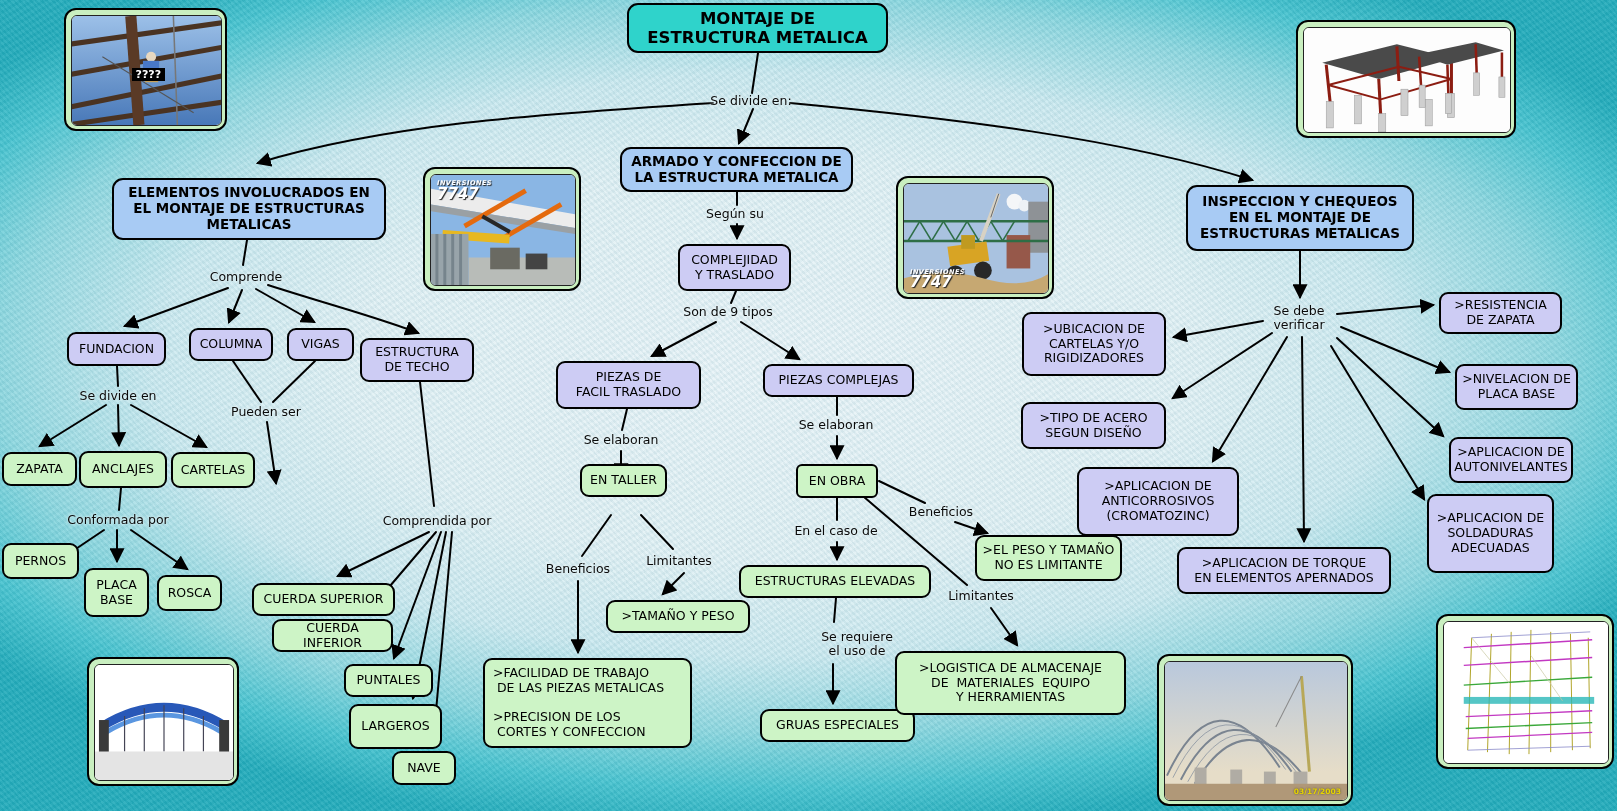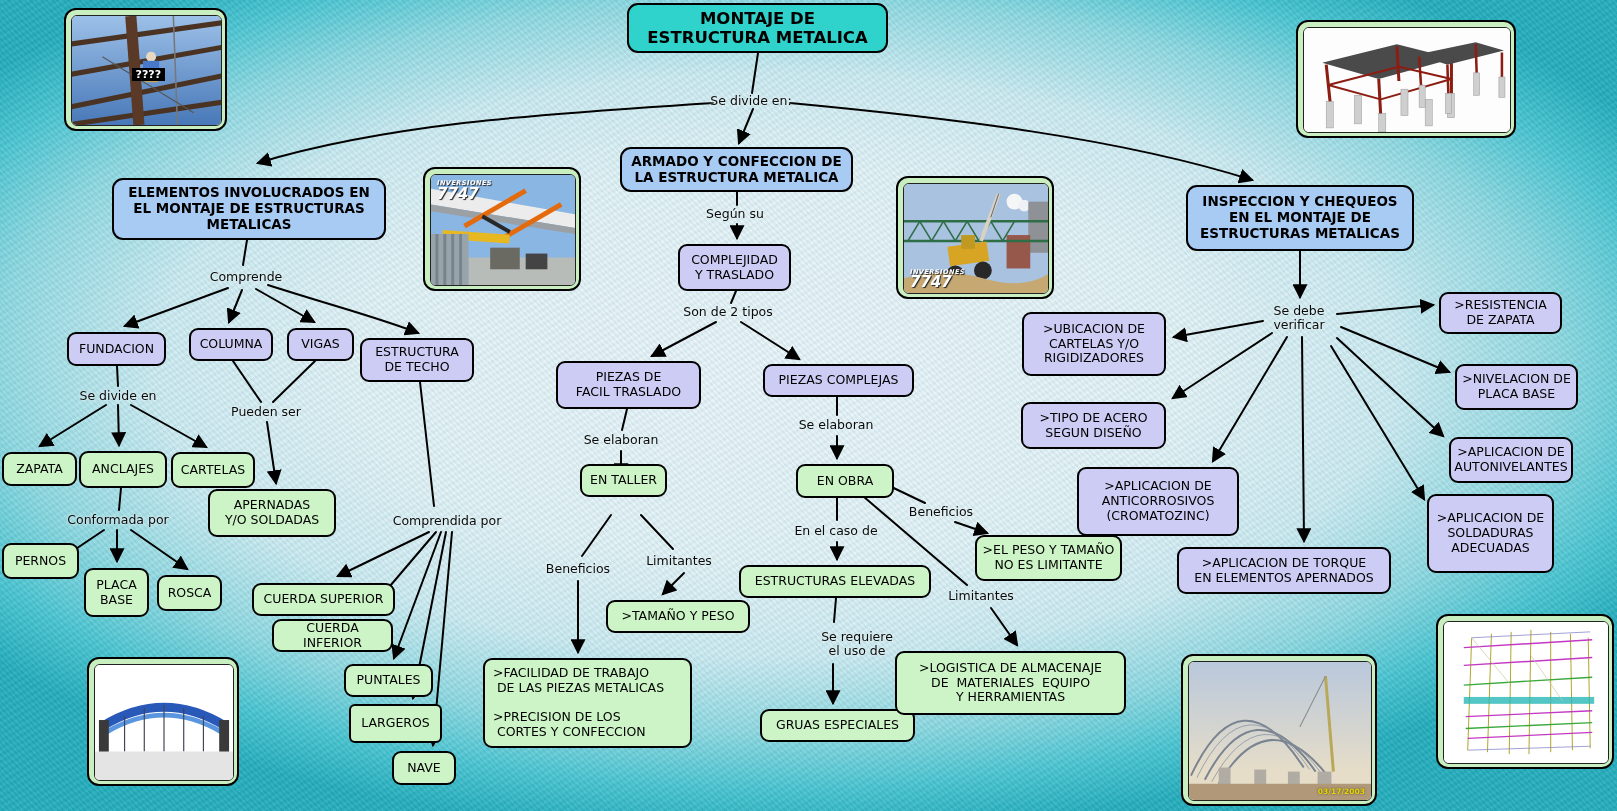--- a/index.html
+++ b/index.html
@@ -147,53 +147,51 @@
   <div class="node green" style="left:79px;top:451px;width:88px;height:37px;">ANCLAJES</div>
   <div class="node green" style="left:171px;top:452px;width:84px;height:36px;">CARTELAS</div>
 
   <div class="linklabel" style="left:118px;top:520px;">Conformada por</div>
   <div class="node green" style="left:2px;top:543px;width:77px;height:36px;">PERNOS</div>
   <div class="node green" style="left:84px;top:568px;width:65px;height:49px;">PLACA
 BASE</div>
   <div class="node green" style="left:157px;top:575px;width:65px;height:36px;">ROSCA</div>
 
   <div class="linklabel" style="left:266px;top:412px;">Pueden ser</div>
-  <div class="node green" style="left:208px;top:489px;width:128px;height:48px;">APERNADAS
-Y/O SOLDADAS</div>
-
-  <div class="linklabel" style="left:447px;top:521px;">Comprendida por</div>
+
+  <div class="linklabel" style="left:437px;top:521px;">Comprendida por</div>
   <div class="node green" style="left:252px;top:583px;width:143px;height:33px;">CUERDA SUPERIOR</div>
   <div class="node green" style="left:272px;top:619px;width:121px;height:33px;">CUERDA INFERIOR</div>
   <div class="node green" style="left:344px;top:664px;width:89px;height:33px;">PUNTALES</div>
-  <div class="node green" style="left:349px;top:704px;width:93px;height:39px;border-radius:6px;">LARGEROS</div>
+  <div class="node green" style="left:349px;top:704px;width:93px;height:45px;">LARGEROS</div>
   <div class="node green" style="left:392px;top:751px;width:64px;height:34px;">NAVE</div>
 
   <div class="node branch" style="left:620px;top:147px;width:233px;height:45px;">ARMADO Y CONFECCION DE
 LA ESTRUCTURA METALICA</div>
   <div class="linklabel" style="left:735px;top:214px;">Según su</div>
   <div class="node lav" style="left:678px;top:244px;width:113px;height:47px;">COMPLEJIDAD
 Y TRASLADO</div>
-  <div class="linklabel" style="left:728px;top:312px;">Son de 2 tipos</div>
+  <div class="linklabel" style="left:728px;top:312px;">Son de 9 tipos</div>
 
   <div class="node lav" style="left:556px;top:361px;width:145px;height:48px;">PIEZAS DE
 FACIL TRASLADO</div>
   <div class="linklabel" style="left:621px;top:440px;">Se elaboran</div>
   <div class="node green" style="left:580px;top:464px;width:87px;height:33px;">EN TALLER</div>
   <div class="linklabel" style="left:578px;top:569px;">Beneficios</div>
   <div class="linklabel" style="left:679px;top:561px;">Limitantes</div>
   <div class="node green" style="left:606px;top:600px;width:144px;height:33px;">&gt;TAMAÑO Y PESO</div>
   <div class="node green left-align" style="left:483px;top:658px;width:209px;height:90px;padding:4px 8px;">&gt;FACILIDAD DE TRABAJO
  DE LAS PIEZAS METALICAS
 
 &gt;PRECISION DE LOS
  CORTES Y CONFECCION</div>
 
   <div class="node lav" style="left:763px;top:364px;width:151px;height:33px;">PIEZAS COMPLEJAS</div>
   <div class="linklabel" style="left:836px;top:425px;">Se elaboran</div>
-  <div class="node green" style="left:796px;top:464px;width:98px;height:34px;">EN OBRA</div>
+  <div class="node green" style="left:796px;top:464px;width:82px;height:34px;border-radius:6px;">EN OBRA</div>
   <div class="linklabel" style="left:836px;top:531px;">En el caso de</div>
   <div class="node green" style="left:739px;top:565px;width:192px;height:33px;">ESTRUCTURAS ELEVADAS</div>
   <div class="linklabel" style="left:833px;top:644px;margin-left:24px;">Se requiere
 el uso de</div>
   <div class="node green" style="left:760px;top:709px;width:155px;height:33px;">GRUAS ESPECIALES</div>
   <div class="linklabel" style="left:941px;top:512px;">Beneficios</div>
   <div class="node green" style="left:975px;top:535px;width:147px;height:46px;">&gt;EL PESO Y TAMAÑO
 NO ES LIMITANTE</div>
   <div class="linklabel" style="left:981px;top:596px;">Limitantes</div>
   <div class="node green" style="left:895px;top:651px;width:231px;height:64px;">&gt;LOGISTICA DE ALMACENAJE
@@ -372,21 +370,21 @@
             <line x1="90" y1="44" x2="90" y2="88"></line>
           <line x1="110" y1="52" x2="110" y2="88"></line>
         </g>
         <rect x="4" y="56" width="10" height="34" fill="#3a3a3a"></rect>
         <rect x="126" y="56" width="10" height="34" fill="#3a3a3a"></rect>
         <rect x="0" y="88" width="140" height="29" fill="#e4e4e4"></rect>
       </svg>
     </div>
   </div>
 
-  <div class="photo-frame" style="left:1157px;top:654px;width:196px;height:152px;margin-left:24px;">
+  <div class="photo-frame" style="left:1157px;top:654px;width:196px;height:152px;">
     <div class="photo">
       <svg viewBox="0 0 184 136" preserveAspectRatio="none">
         <defs>
             <linearGradient id="sky6" x1="0" y1="0" x2="0" y2="1">
           <stop offset="0" stop-color="#b9c8dc"></stop>
               <stop offset="0.8" stop-color="#e6ddc8"></stop>
             </linearGradient>
           </defs>
         <rect width="184" height="136" fill="url(#sky6)"></rect>
         <g stroke="#7a8490" stroke-width="2" fill="none">

